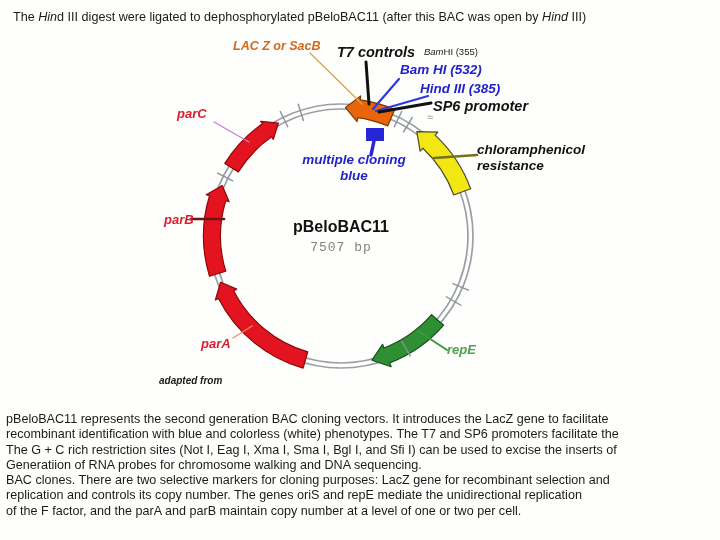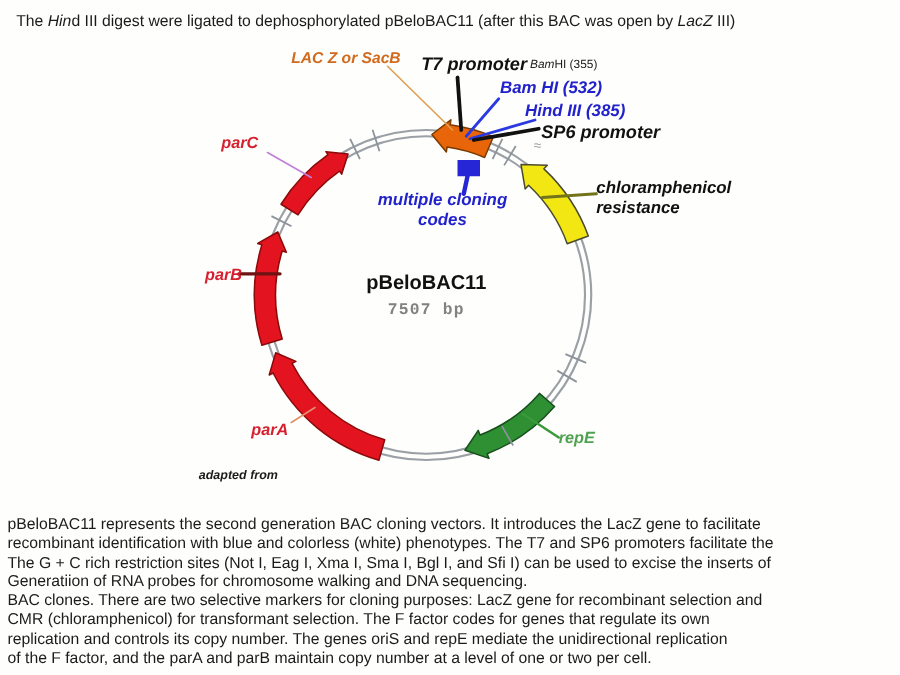--- a/index.html
+++ b/index.html
@@ -26,29 +26,29 @@
   .lbl-bam{left:400px;top:62px;font-size:13.5px;color:#2222cc;}
   .lbl-hind{left:420px;top:81px;font-size:13.5px;color:#2222cc;}
   .lbl-sp6{left:433px;top:98px;font-size:14.5px;color:#111;}
   .lbl-cm{left:477px;top:142px;font-size:13.5px;line-height:15.5px;color:#111;}
   .lbl-parc{left:177px;top:106px;font-size:13px;color:#d62030;}
   .lbl-parb{left:164px;top:212px;font-size:13px;color:#d62030;}
   .lbl-para{left:201px;top:336px;font-size:13px;color:#d62030;}
   .lbl-repe{left:447px;top:342px;font-size:13px;color:#4fa24f;}
   .lbl-mcs{left:294px;top:152px;width:120px;text-align:center;font-size:13.5px;line-height:16px;color:#2222cc;}
   .lbl-title{left:281px;top:218px;width:120px;text-align:center;font-size:16px;font-style:normal;color:#111;}
-  .lbl-size{left:281px;top:240px;width:120px;text-align:center;font-size:13px;font-weight:bold;font-style:normal;
+  .lbl-size{left:281px;top:240px;width:120px;text-align:center;font-size:13px;font-weight:normal;font-style:normal;
             font-family:"Liberation Mono","DejaVu Sans Mono",monospace;color:#828282;letter-spacing:1px;}
   .lbl-credit{left:159px;top:376px;font-size:10px;line-height:10.8px;color:#1b1b1b;}
   .artifact{left:427px;top:111px;font-size:11px;font-weight:normal;font-style:normal;color:#9aa0a0;}
 </style>
 </head>
 <body>
 
-<div class="top-text"><span>The </span><em>Hin</em><span>d III digest were ligated to dephosphorylated pBeloBAC11 (after this BAC was open by </span><em>LacZ</em><span> III)</span></div>
+<div class="top-text"><span>The </span><em>Hin</em><span>d III digest were ligated to dephosphorylated pBeloBAC11 (after this BAC was open by </span><em>Hind</em><span> III)</span></div>
 
 <svg id="plasmid-svg" width="720" height="540" viewBox="0 0 720 540" style="position:absolute;left:0;top:0;">
     <circle cx="341" cy="236" r="132" fill="none" stroke="#9aa0a6" stroke-width="1.7"></circle>
     <circle cx="341" cy="236" r="127" fill="none" stroke="#9aa0a6" stroke-width="1.7"></circle>
     <path d="M 394.7255301672751 109.43058265028945 A 137.5 137.5 0 0 0 360.136301382009 99.83814054803406 L 360.69299378584924 95.8770682730678 L 345.4845853262714 107.5782787280462 L 357.0744931608876 121.62403806034862 L 357.63118556472784 117.66296578538234 A 119.5 119.5 0 0 1 387.6923698544682 125.99967001243337 Z" fill="#e8650a" stroke="#7a3a00" stroke-width="1.2" stroke-linejoin="round"></path>
     <path d="M 470.67758166845533 188.8012202210577 A 138 138 0 0 0 435.1157736886248 135.07318917655448 L 437.8437671288748 132.1477743700778 L 416.82429754572905 131.6368077256318 L 420.11180976724984 151.1629706121762 L 422.8398032074998 148.23755580569951 A 120 120 0 0 1 453.763114494309 194.95758280091974 Z" fill="#f2e713" stroke="#4a4a30" stroke-width="1.2" stroke-linejoin="round"></path>
     <path d="M 443.64050291029696 325.22402794270903 A 136 136 0 0 1 389.73804113816084 362.9669380036194 L 391.171512936342 366.7012597096083 L 371.9660026367575 360.19785296332753 L 382.57068214725484 344.2953294736754 L 384.00415394543603 348.0296511796642 A 120 120 0 0 0 431.5651496267326 314.7270834788609 Z" fill="#2e8f33" stroke="#174f1d" stroke-width="1.2" stroke-linejoin="round"></path>
     <path d="M 303.09986357516266 368.1734831915188 A 137.5 137.5 0 0 1 218.48660292409943 298.4236937141877 L 215.36808008944013 300.0126604632761 L 220.568124981861 282.2294654913438 L 236.75223666996095 289.116888469527 L 233.63371383530168 290.7058552186154 A 120.5 120.5 0 0 0 307.78569862405163 351.83203436056743 Z" fill="#e31320" stroke="#8a0a0a" stroke-width="1.2" stroke-linejoin="round"></path>
     <path d="M 209.50809605508263 276.2011093993764 A 137.5 137.5 0 0 1 209.50809605508263 195.7988906006237 L 206.161029409212 194.77558963409413 L 222.2548739046352 185.59568442488373 L 229.11234355232486 201.7925105474398 L 225.76527690645423 200.76920958091023 A 120.5 120.5 0 0 0 225.76527690645423 271.23079041908983 Z" fill="#e31320" stroke="#8a0a0a" stroke-width="1.2" stroke-linejoin="round"></path>
     <path d="M 224.8174108265696 163.40106080005097 A 137 137 0 0 1 262.4200282199066 123.77616993240815 L 260.6992989108535 121.31871379954119 L 278.4595589882225 123.17405777901793 L 273.3179805105765 139.340058773899 L 271.59725120152336 136.882602641032 A 121 121 0 0 0 238.38618036507245 171.87976902778223 Z" fill="#e31320" stroke="#8a0a0a" stroke-width="1.2" stroke-linejoin="round"></path>
@@ -68,46 +68,45 @@
     <line x1="477" y1="155" x2="434" y2="158" stroke="#73731c" stroke-width="2.6" stroke-linecap="round"></line>
     <line x1="214" y1="122" x2="249" y2="142" stroke="#c080d8" stroke-width="1.3" stroke-linecap="round"></line>
     <line x1="191" y1="219" x2="224" y2="219" stroke="#6e1212" stroke-width="2.6" stroke-linecap="round"></line>
     <line x1="233" y1="338" x2="252" y2="326" stroke="#e2906a" stroke-width="1.3" stroke-linecap="round"></line>
     <line x1="418" y1="331" x2="447" y2="350" stroke="#3a9a3a" stroke-width="2" stroke-linecap="round"></line>
     <line x1="374" y1="141" x2="371" y2="155" stroke="#2626d6" stroke-width="3.5" stroke-linecap="round"></line>
     <rect x="366" y="128" width="18" height="13" fill="#2626d6"></rect>
   </svg>
 
 <div class="dlbl lbl-lacz">LAC Z or SacB</div>
-<div class="dlbl lbl-t7">T7 promoter</div>
+<div class="dlbl lbl-t7">T7 controls</div>
 <div class="dlbl lbl-bam-small"><em>Bam</em><span>HI (355)</span></div>
 <div class="dlbl lbl-bam">Bam HI (532)</div>
 <div class="dlbl lbl-hind">Hind III (385)</div>
 <div class="dlbl lbl-sp6">SP6 promoter</div>
 <div class="dlbl lbl-cm">
   <div>chloramphenicol</div>
   <div>resistance</div>
 </div>
 <div class="dlbl lbl-parc">parC</div>
 <div class="dlbl lbl-parb">parB</div>
 <div class="dlbl lbl-para">parA</div>
 <div class="dlbl lbl-repe">repE</div>
 <div class="dlbl lbl-mcs">
   <div>multiple cloning</div>
-  <div>codes</div>
+  <div>blue</div>
 </div>
 <div class="dlbl lbl-title">pBeloBAC11</div>
 <div class="dlbl lbl-size">7507 bp</div>
 <div class="dlbl lbl-credit">
   <div>adapted from</div>
 </div>
 <div class="dlbl artifact">≈</div>
 
 <div class="paragraph">
     <div>pBeloBAC11 represents the second generation BAC cloning vectors. It introduces the LacZ gene to facilitate</div>
     <div>recombinant identification with blue and colorless (white) phenotypes. The T7 and SP6 promoters facilitate the</div>
     <div>The G + C rich restriction sites (Not I, Eag I, Xma I, Sma I, Bgl I, and Sfi I) can be used to excise the inserts of</div>
     <div>Generatiion of RNA probes for chromosome walking and DNA sequencing.</div>
     <div>BAC clones. There are two selective markers for cloning purposes: LacZ gene for recombinant selection and</div>
-    <div>CMR (chloramphenicol) for transformant selection. The F factor codes for genes that regulate its own</div>
     <div>replication and controls its copy number. The genes oriS and repE mediate the unidirectional replication</div>
     <div>of the F factor, and the parA and parB maintain copy number at a level of one or two per cell.</div>
   </div>
 
 </body></html>

